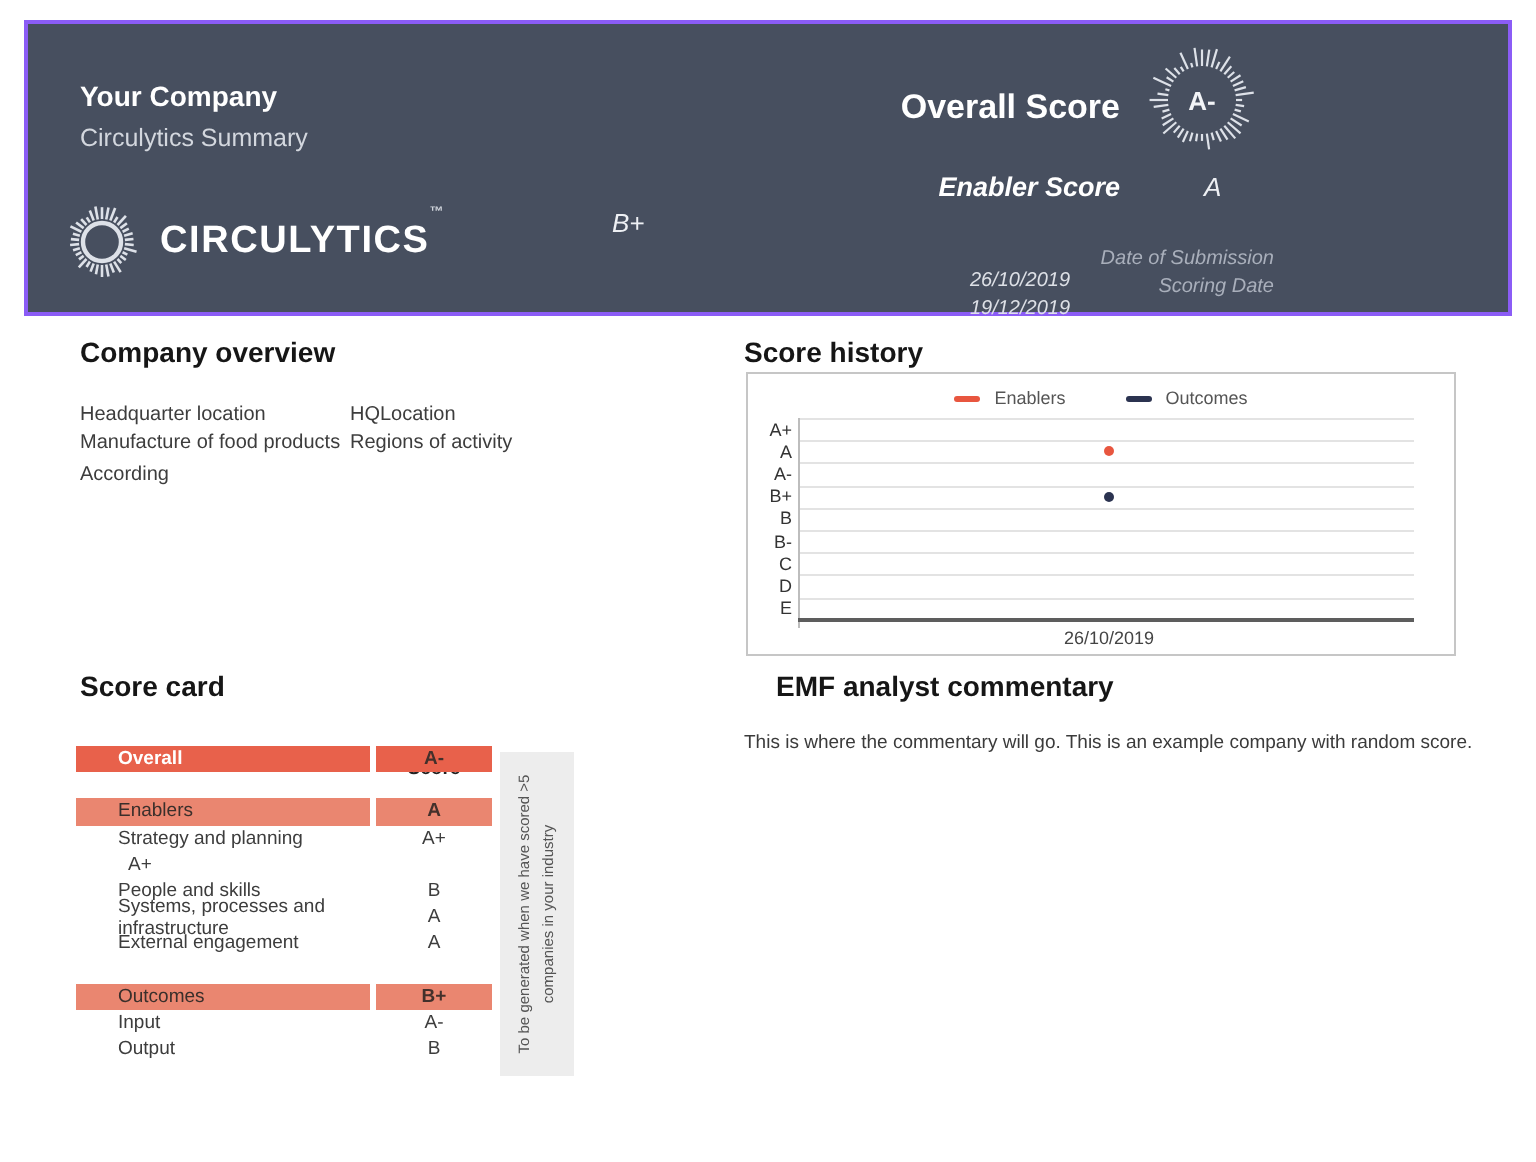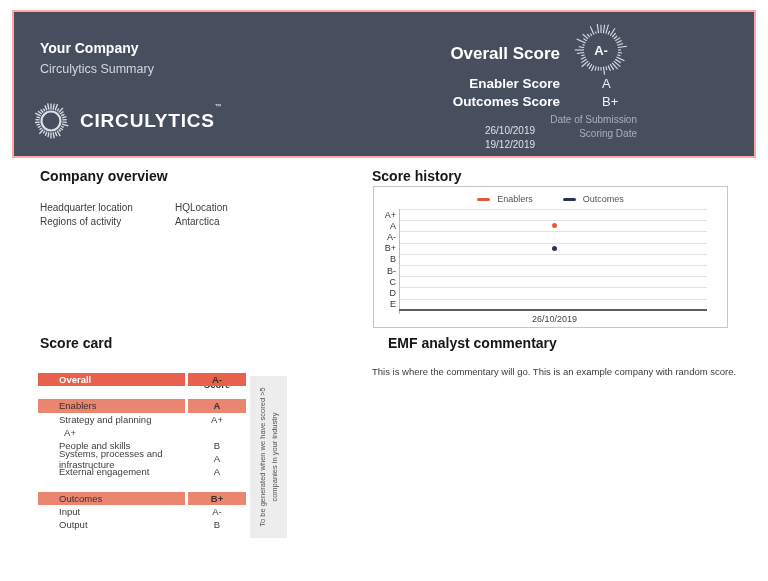--- a/index.html
+++ b/index.html
@@ -1,32 +1,32 @@
 <!DOCTYPE html>
 <html><head>
 <meta charset="utf-8">
 <style>
   * { margin:0; padding:0; box-sizing:border-box; }
   body { background:#fff; font-family:"Liberation Sans", sans-serif; }
   .page { position:relative; width:768px; height:581px; background:#fff; overflow:hidden; }
 
   
   .hdr { position:absolute; left:12px; top:10px; width:744px; height:148px;
-         border:2px solid #fca5a5; }
+         border:2px solid #8b5cf6; }
   .company-name { position:absolute; left:26px; top:28px; font-size:14px; font-weight:bold; color:#fff; }
   .report-title { position:absolute; left:26px; top:50px; font-size:12.5px; color:#d3d7de; }
   .logo { position:absolute; left:14px; top:86px; display:flex; align-items:center; gap:6px; }
   .logo-text { font-size:19px; font-weight:bold; color:#fff; letter-spacing:0.8px; }
   .logo-tm { font-size:7px; color:#d3d7de; vertical-align:top; position:relative; top:-7px; }
   .overall-label { position:absolute; left:250px; top:32px; width:296px; text-align:right;
                    font-size:17px; font-weight:bold; color:#fff; }
   .badge { position:absolute; left:549px; top:0px; width:76px; height:76px; }
   .badge-score { position:absolute; left:0; top:0; width:76px; height:76px; display:flex;
                  align-items:center; justify-content:center; font-size:13px; font-weight:600; color:#f2f4f7; }
-  .hrows { position:absolute; left:250px; top:62px; width:450px; }
+  .hrows { position:absolute; left:250px; top:72px; width:450px;font-style:italic; }
   .hrow { display:flex; align-items:center; height:18px; }
   .hrow.small { height:14px;flex-direction:column; }
   .hrow .hlabel { width:296px; text-align:right; font-size:13.5px; font-weight:bold; color:#fff; }
   .hrow .hvalue { margin-left:42px; font-size:13px; color:#eef0f4; }
   .hrow.small .hlabel { font-size:10px; font-weight:normal; color:#a9afbb; }
   .hrow.small .hvalue { font-size:10px; color:#dde0e6; }
   .hrow.gap { margin-top:4px; }
 
   
   .sec-title { position:absolute; font-size:14px; font-weight:bold; color:#161616; }
@@ -176,40 +176,40 @@
         </svg>
       <div class="badge-score">A-</div>
     </div>
 
     <div class="hrows">
       <div class="hrow">
         <div class="hlabel">Enabler Score</div>
         <div class="hvalue">A</div>
       </div>
       <div class="hrow">
-        <div class="hlabel">Outcomes Score</div>
         <div class="hvalue">B+</div>
       </div>
       <div class="hrow small gap">
         <div class="hlabel">Date of Submission</div>
         <div class="hvalue">26/10/2019</div>
       </div>
       <div class="hrow small">
         <div class="hlabel">Scoring Date</div>
         <div class="hvalue">19/12/2019</div>
       </div>
     </div>
   </div>
 
   <div class="sec-title" style="left:40px; top:168px;">Company overview</div>
   <div class="co-grid">
     <div>Headquarter location</div>
     <div>HQLocation</div>
+    <div class="co-val-bottom">Manufacture of food products</div>
     <div>Regions of activity</div>
-    <div>Antarctica</div>
+    <div>According</div>
   </div>
 
   <div class="sec-title" style="left:372px; top:168px;">Score history</div>
   <div class="chart-box">
     <div class="legend">
       <div class="legend-item">
         <span class="legend-dash" style="background-color: rgb(232, 86, 63);"></span>
         <span>Enablers</span>
       </div>
       <div class="legend-item">

